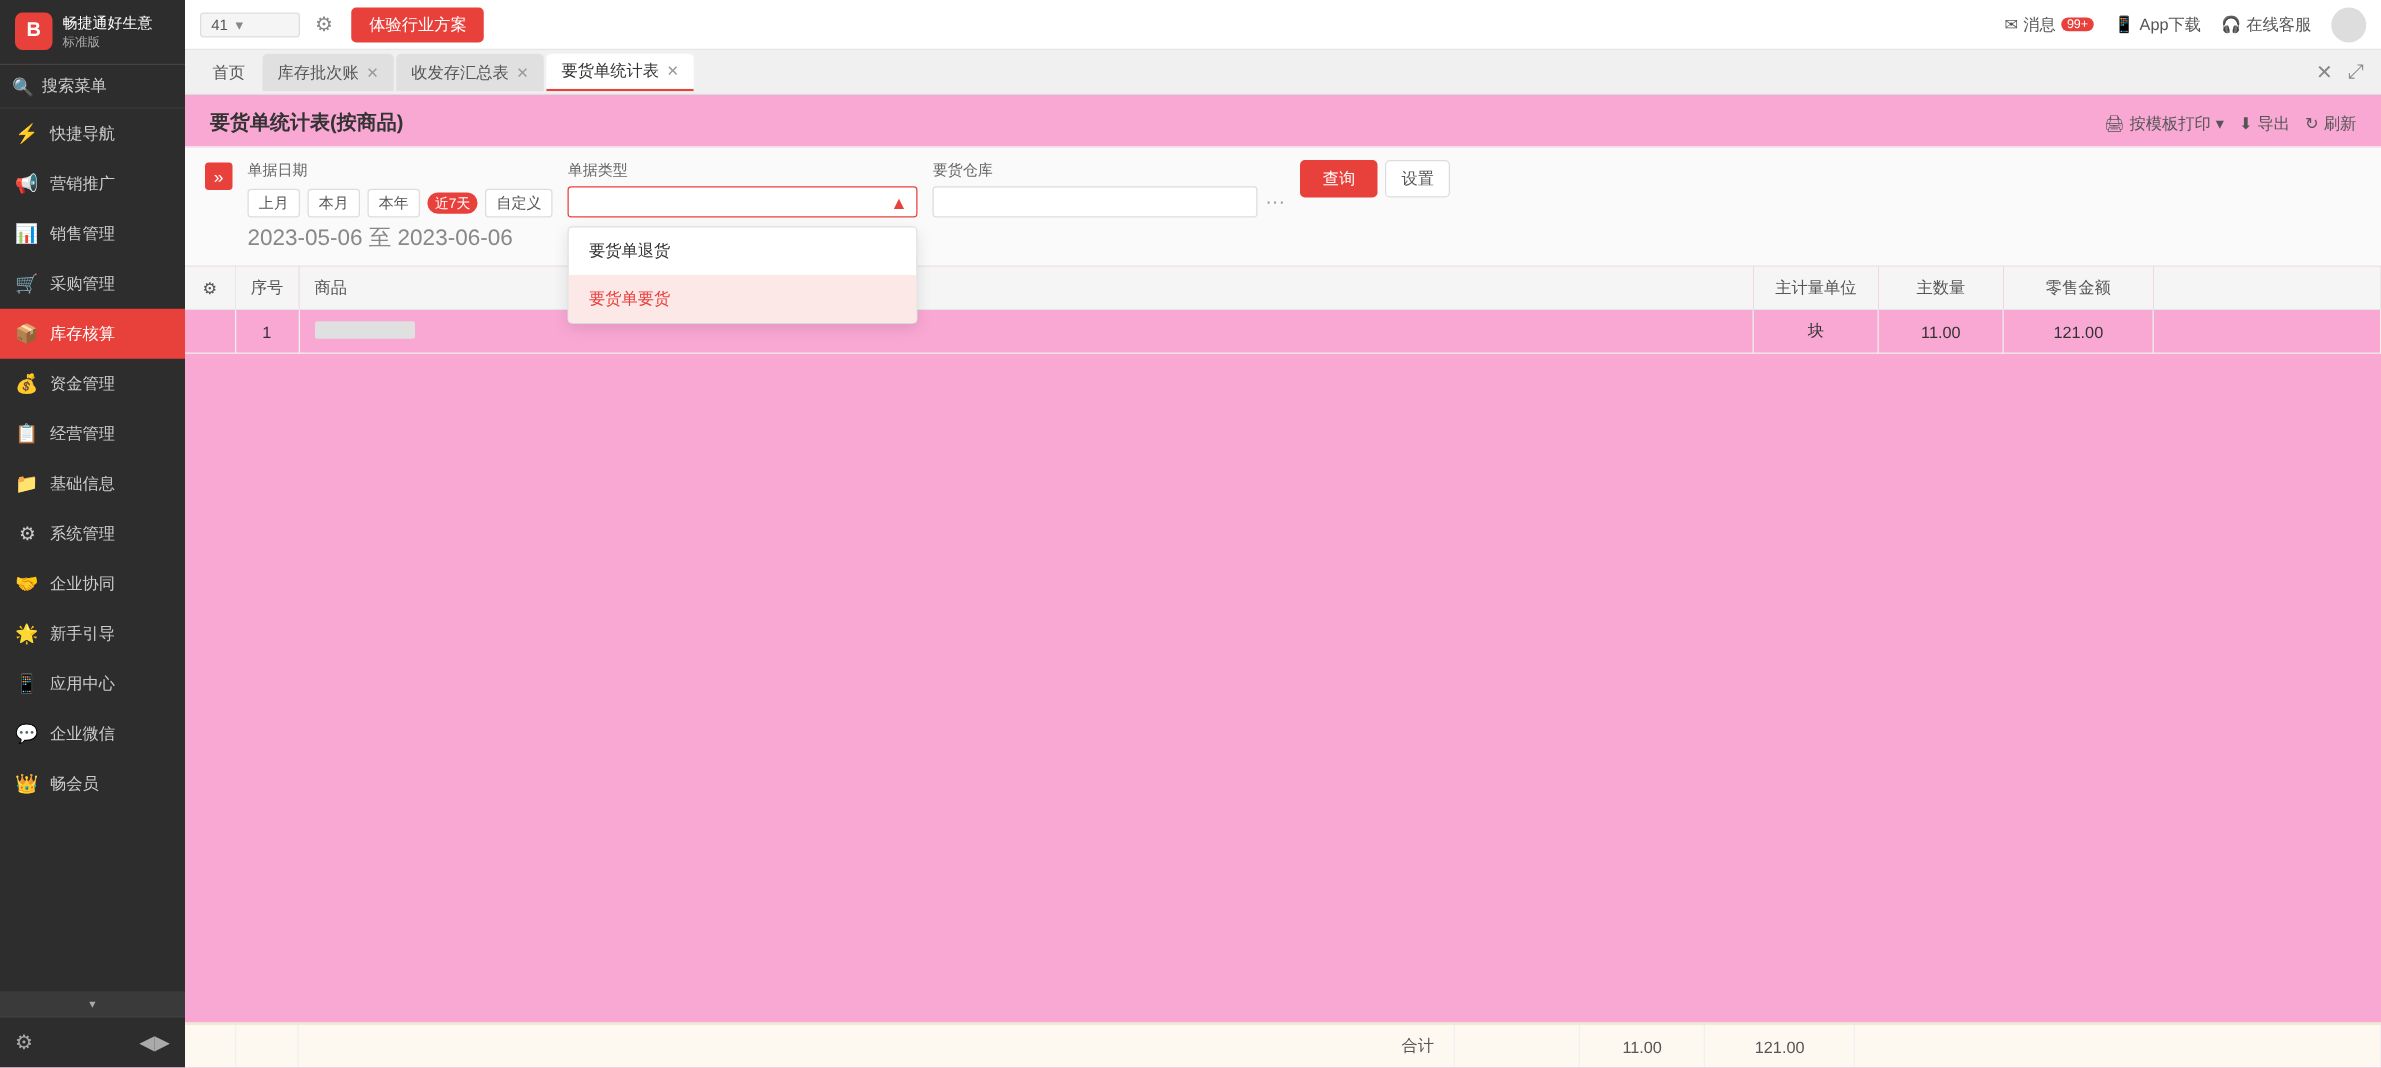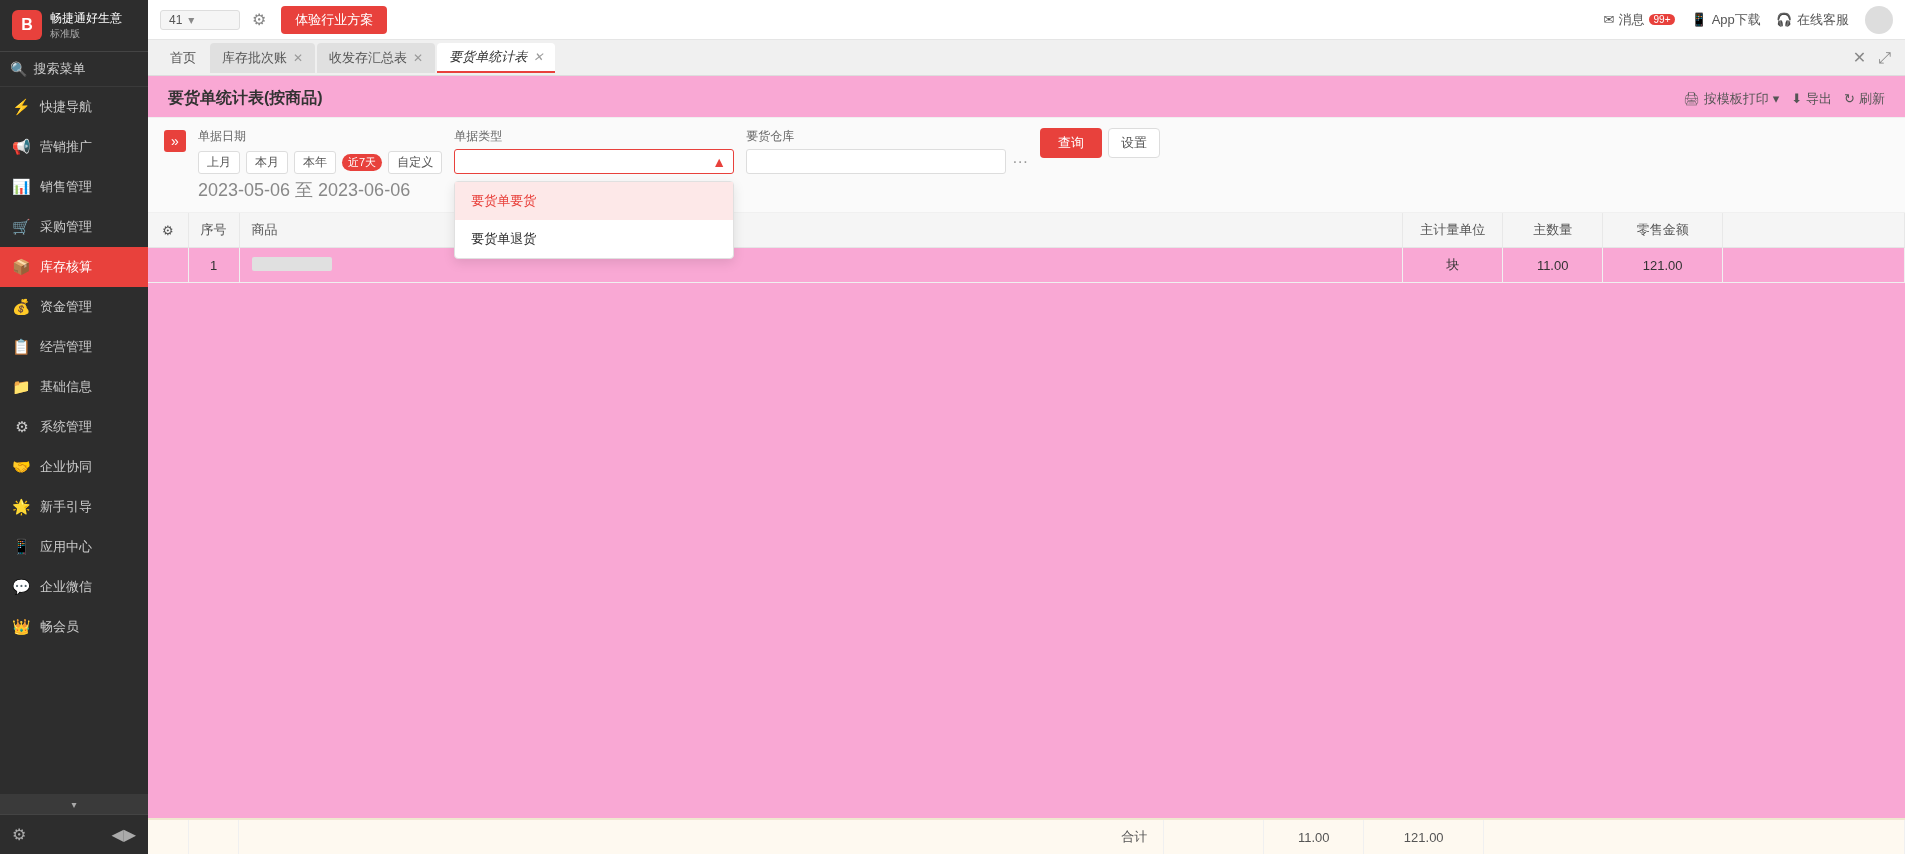--- a/index.html
+++ b/index.html
@@ -181,21 +181,21 @@
       padding: 0 12px;
       height: 30px;
       cursor: pointer;
       border-radius: 4px 4px 0 0;
       font-size: 13px;
       color: #555;
       background: #e0e0e0;
       position: relative;
       gap: 6px;
     }
-    .tab.active { background: #fff; color: #333; border-bottom: 2px solid #e8413c; font-style: italic; }
+    .tab.active { background: #fff; color: #333; border-bottom: 2px solid #e8413c; }
     .tab-home { background: transparent; font-weight: normal; }
     .tab-close { font-size: 12px; color: #999; cursor: pointer; }
     .tab-bar-actions {
       margin-left: auto;
       display: flex;
       align-items: center;
       gap: 4px;
     }
     .tab-bar-btn { color: #888; cursor: pointer; font-size: 16px; padding: 2px 4px; }
 
@@ -642,22 +642,22 @@
         <div class="date-range-text">2023-05-06 至 2023-06-06</div>
       </div>
 
       <div class="filter-type-group">
         <div class="filter-type-label">单据类型</div>
         <div class="filter-type-input-wrap" style="position: relative;">
           <input class="filter-type-input" value="" placeholder="" style="">
           <span class="filter-type-arrow">▲</span>
 
           <div class="dropdown-menu" style="top: 32px; left: 0; min-width: 280px;">
+            <div class="dropdown-item">要货单退货</div>
             <div class="dropdown-item selected">要货单要货</div>
-            <div class="dropdown-item">要货单退货</div>
           </div>
         </div>
       </div>
 
       <div class="filter-warehouse-group">
         <div class="filter-warehouse-label">要货仓库</div>
         <div class="filter-warehouse-input-wrap">
           <input class="filter-warehouse-input" style="">
           <span class="filter-more-btn">···</span>
         </div>

